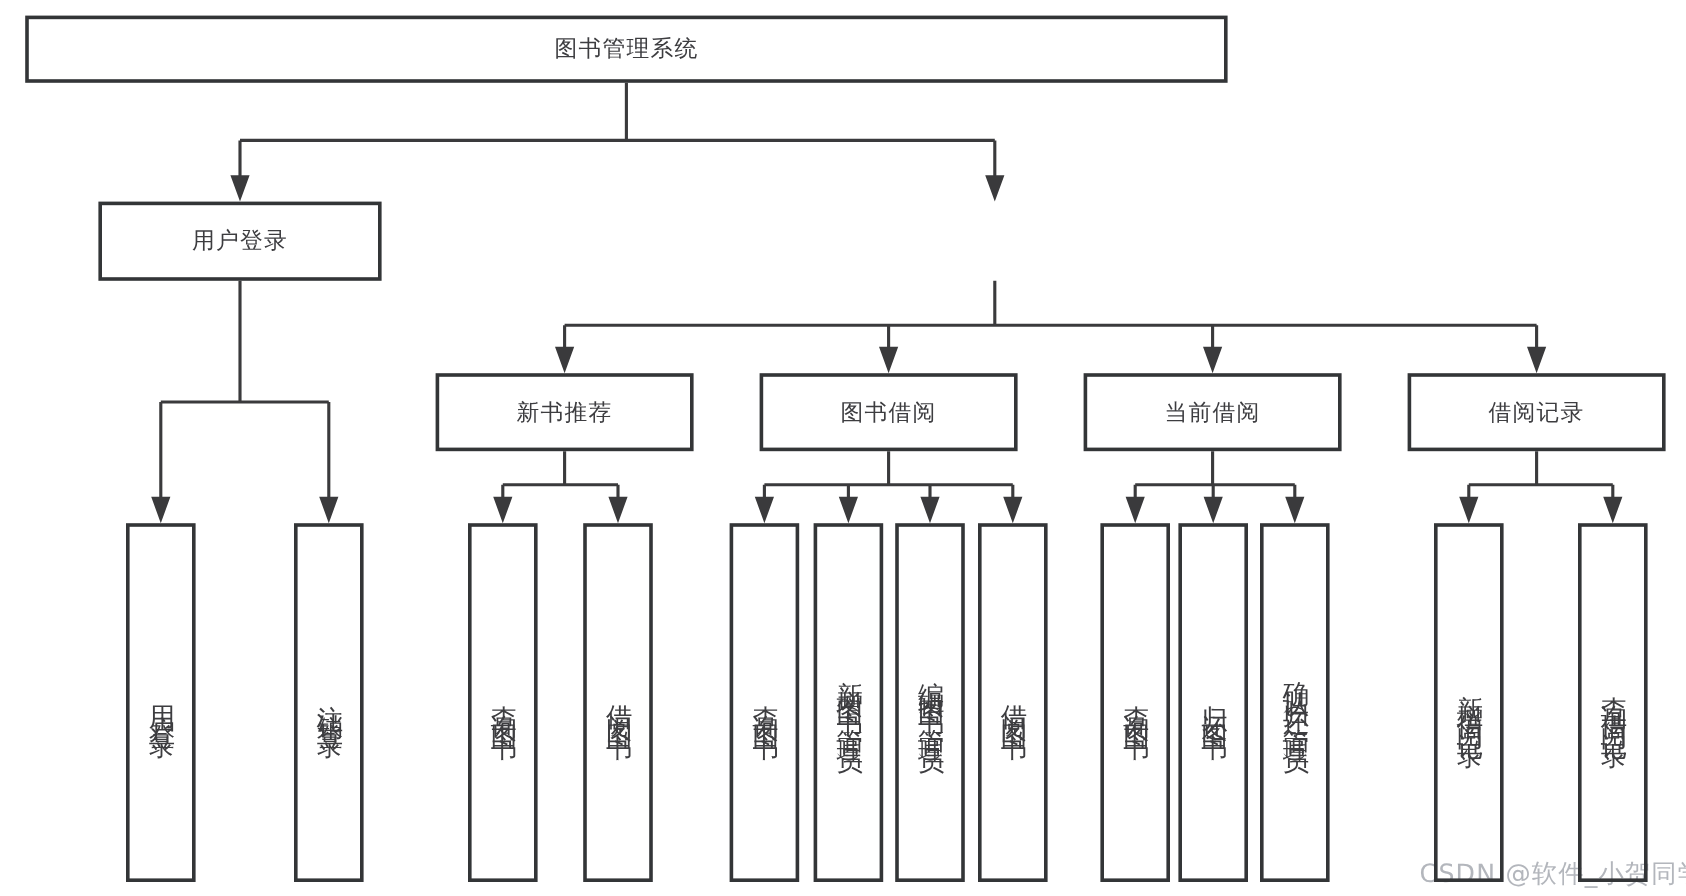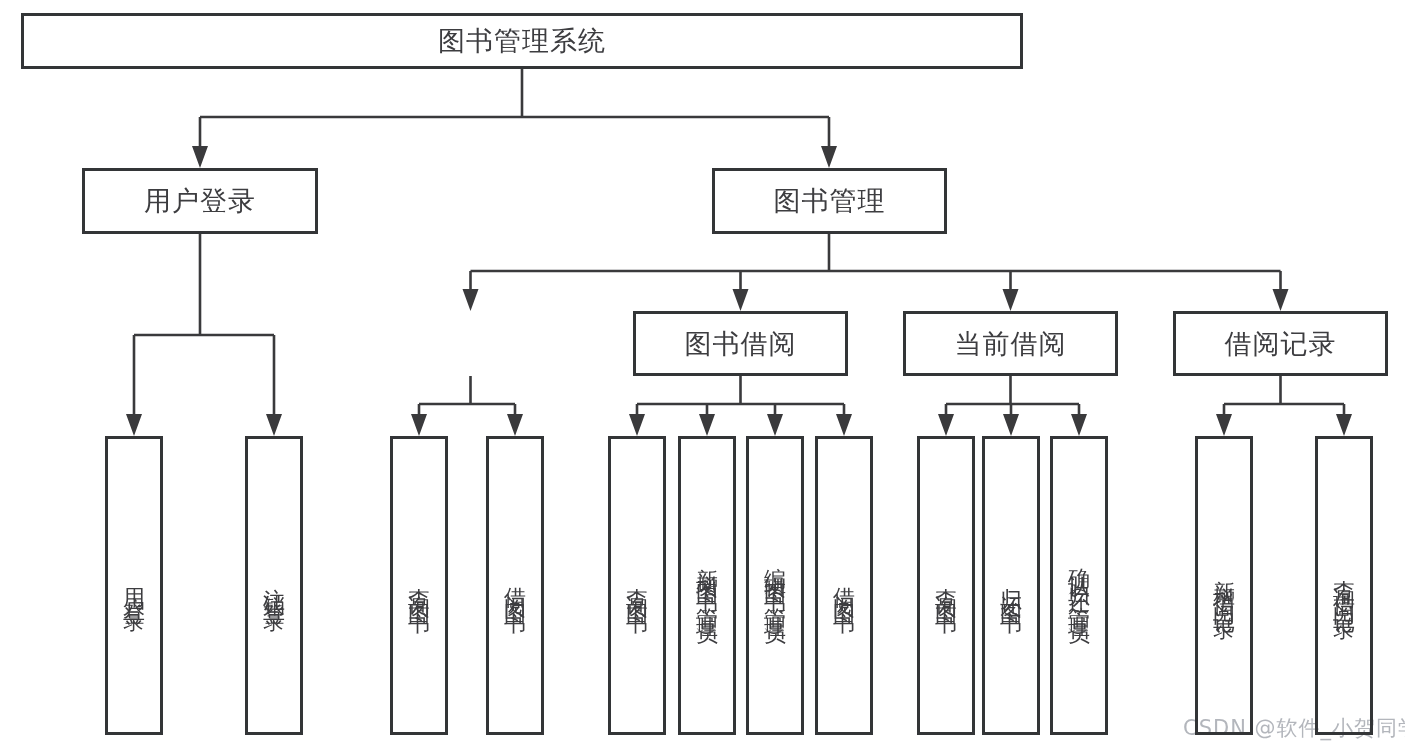--- a/index.html
+++ b/index.html
@@ -35,21 +35,21 @@
     z-index: 2;
     box-sizing: border-box;
     border: 3px solid #333537;
     background: transparent;
     display: flex;
     align-items: center;
     justify-content: center;
     color: #3d3d40;
   }
   .hlabel {
-    font-size: 27px;
+    font-size: 19px;
     letter-spacing: 1px;
     white-space: nowrap;
   }
   .vtext {
     writing-mode: vertical-rl;
     text-orientation: mixed;
     font-size: 22px;
     letter-spacing: 8px;
     line-height: 1;
     white-space: nowrap;
@@ -117,24 +117,24 @@
              M1336,414 L1352,414 L1344,436 Z"></path>
   </svg>
 
   <div class="node" style="left:21px; top:13px; width:1002px; height:56px">
     <span class="hlabel">图书管理系统</span>
   </div>
 
   <div class="node" style="left:82px; top:168px; width:236px; height:66px">
     <span class="hlabel">用户登录</span>
   </div>
-  <div class="node" style="left:712px; top:168px; width:235px; height:66px">
-    <span class="hlabel">图书管理</span>
+
+  <div class="node" style="left:363px; top:311px; width:215px; height:65px">
+    <span class="hlabel">新书推荐</span>
   </div>
-
   <div class="node" style="left:903px; top:311px; width:215px; height:65px">
     <span class="hlabel">当前借阅</span>
   </div>
   <div class="node" style="left:633px; top:311px; width:215px; height:65px">
     <span class="hlabel">图书借阅</span>
   </div>
   <div class="node" style="left:1173px; top:311px; width:215px; height:65px">
     <span class="hlabel">借阅记录</span>
   </div>
 

